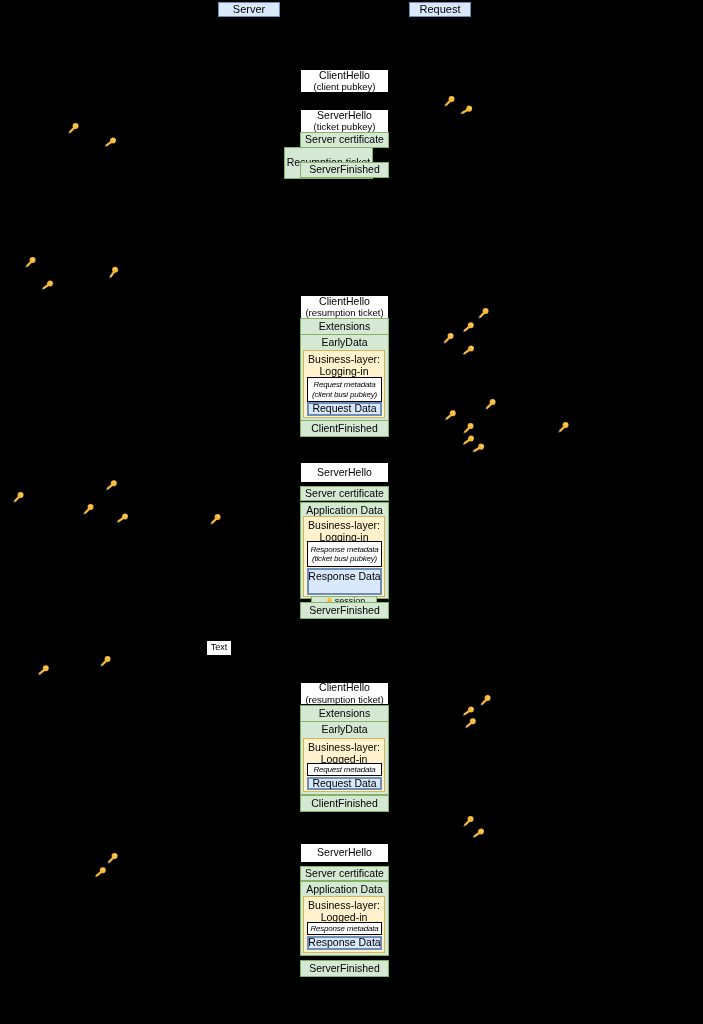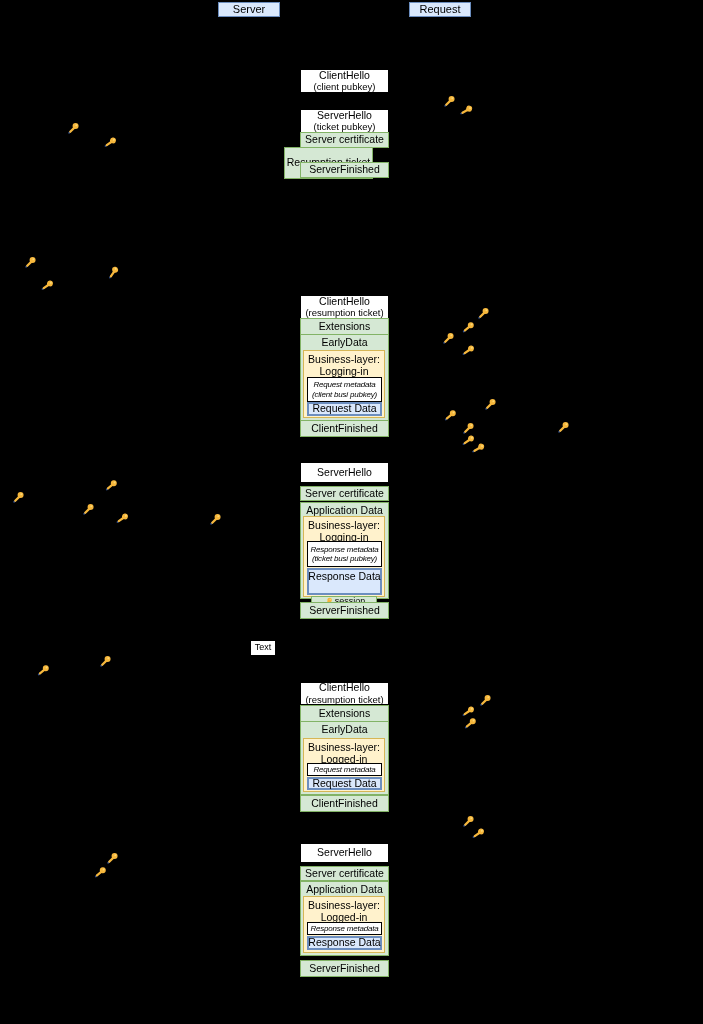--- a/index.html
+++ b/index.html
@@ -25,21 +25,21 @@
      justify-content:flex-start;padding-top:2px;}
   .yellow{background:var(--yellow-fill);border:1px solid var(--yellow-border);
      justify-content:flex-start;padding-top:3px;}
   .bluebox{background:var(--blue-fill);border:2px solid var(--blue-border);}
   .bluecont{background:var(--blue-fill);border:2px solid var(--blue-border);
      justify-content:flex-start;padding-top:1px;}
   .meta{font-size:8px;line-height:9.5px;letter-spacing:-0.2px;font-style:italic;}
   .sub{font-size:9.5px;}
   .chip{background:var(--green-fill);border:1px solid var(--green-border);
      flex-direction:row;gap:1px;font-size:9px;margin-top:13px;}
-  .textlabel{background:var(--white-fill);font-size:9px;border:none;margin-left:44px;}
+  .textlabel{background:var(--white-fill);font-size:9px;border:none;}
   .key{position:absolute;width:13px;height:13px;pointer-events:none;}
   .key svg{display:block;}
   .chip .key-inline{position:static;width:10px;height:10px;margin-right:1px;}
 </style>
 </head>
 <body>
 
 <div class="stage">
 
   <div class="b actor" style="left:218px;top:2px;width:62px;height:15px">

